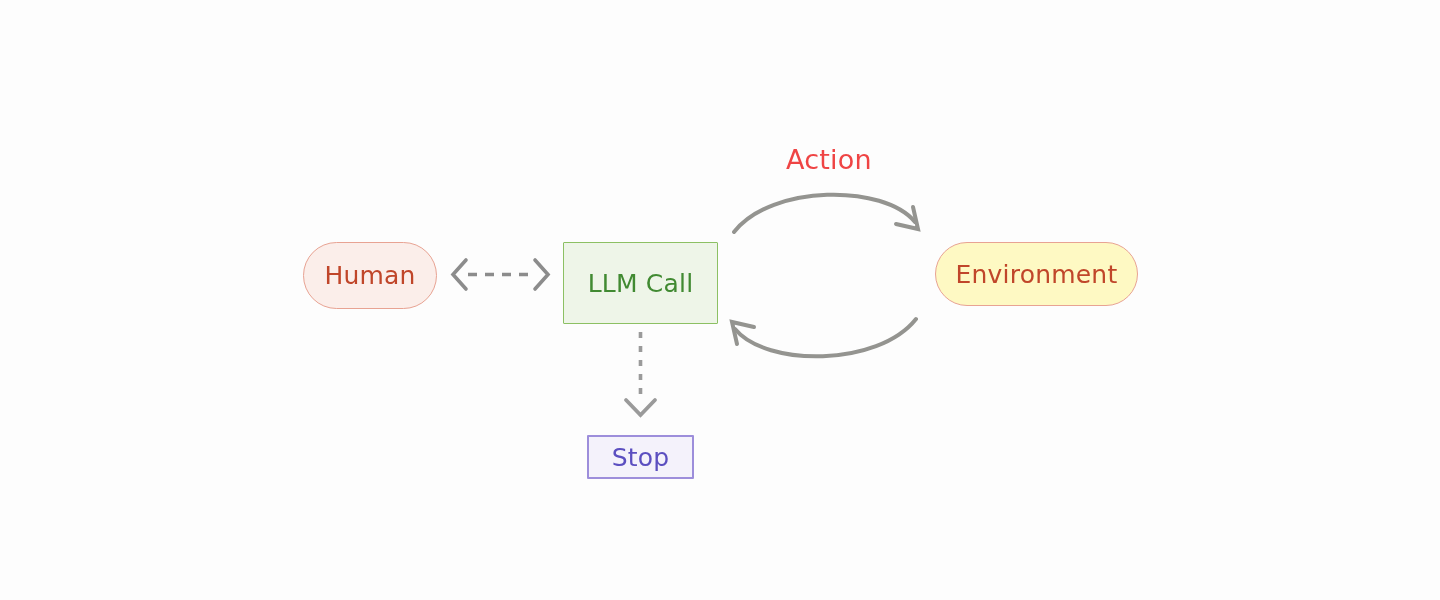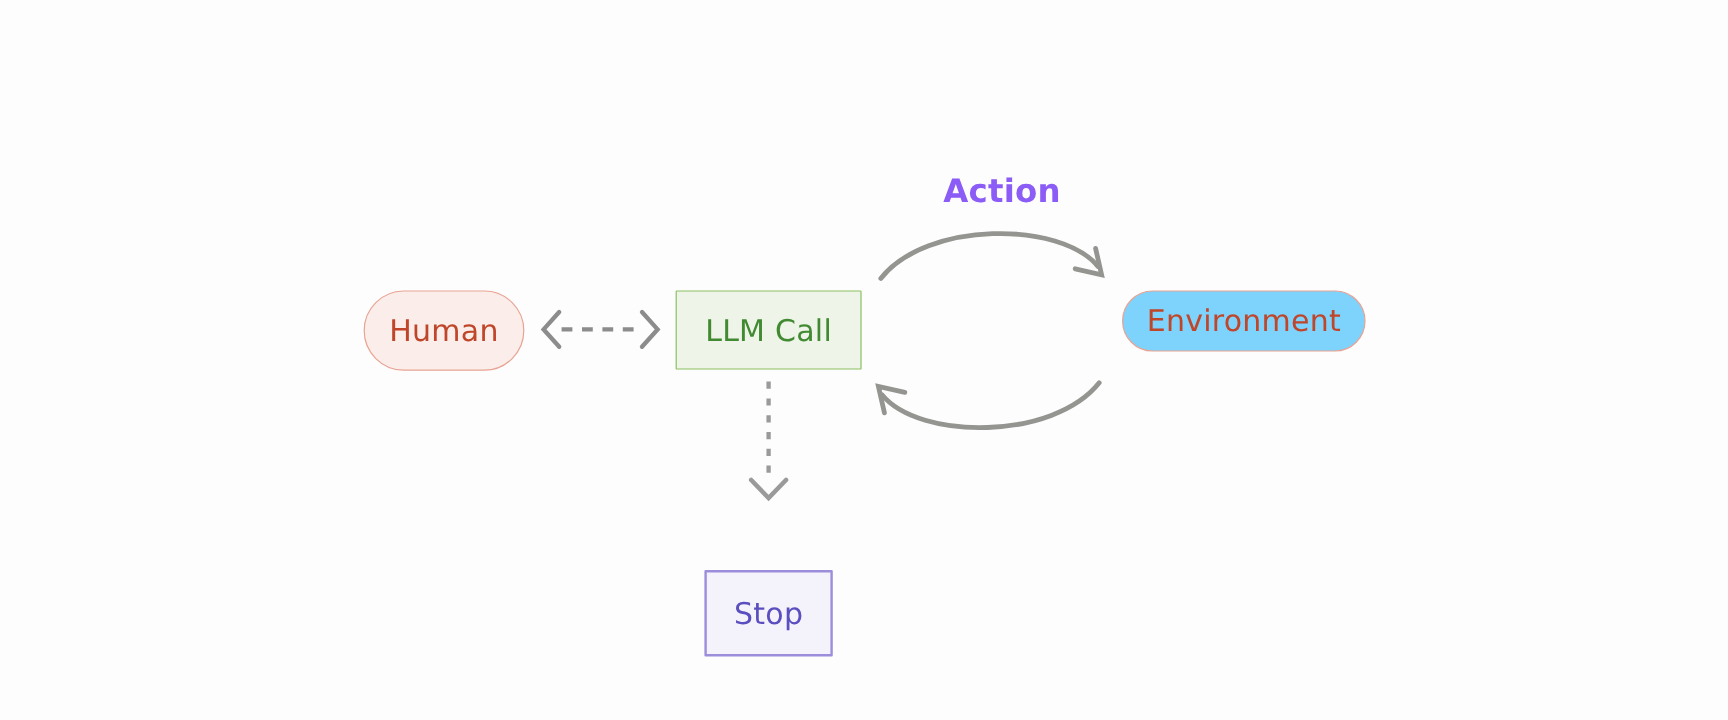--- a/index.html
+++ b/index.html
@@ -49,59 +49,58 @@
     background: #fbeeea;
     border: 1.6px solid #e8a393;
     color: #c0462a;
     font-size: 25px;
   }
 
   .node-llm {
     left: 563px;
     top: 242px;
     width: 155px;
-    height: 66px;
+    height: 82px;
     border-radius: 1px;
     background: #eef5e8;
     border: 1.4px solid #8cc063;
     color: #418a32;
     font-size: 25px;
   }
 
   .node-environment {
     left: 935px;
     top: 242px;
     width: 203px;
-    height: 51px;
+    height: 64px;
     border-radius: 34px;
-    background: #7dd3fc;
+    background: #fef9c3;
     border: 1.6px solid #e8a393;
     color: #c0462a;
     font-size: 25px;
   }
 
   .node-stop {
     left: 587px;
     top: 435px;
     width: 107px;
-    height: 72px;
+    height: 44px;
     border-radius: 1px;
     background: #f4f2fb;
     border: 2px solid #9d8edb;
     color: #5b4fc0;
     font-size: 25px;
-    margin-top: 40px;
   }
 
   
   .edge-label {
     position: absolute;
-    color: #8b5cf6;
+    color: #ef4444;
     font-size: 27px;
-    font-weight: bold;
+    font-weight: normal;
     white-space: nowrap;
     letter-spacing: 0.2px;
   }
   .label-action {
     left: 786px;
     top: 144px;
   }
   .label-feedback {
     left: 769px;
     top: 377px;

